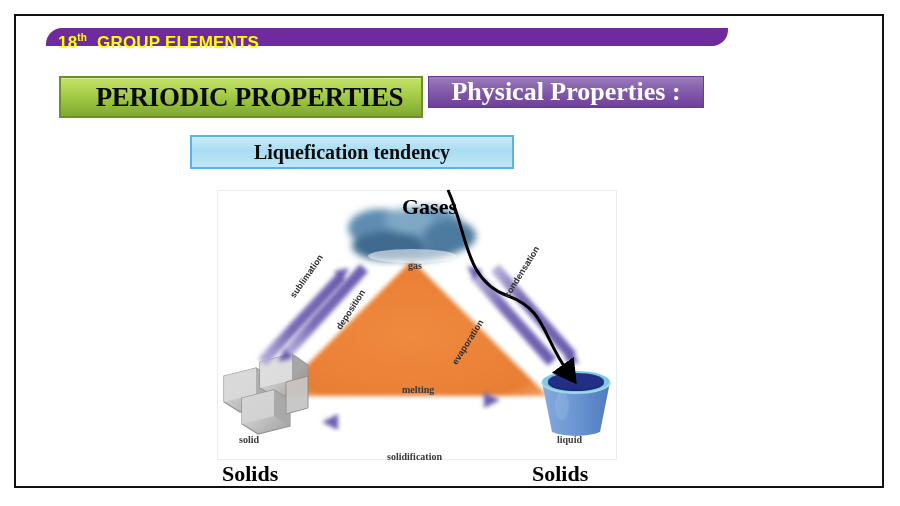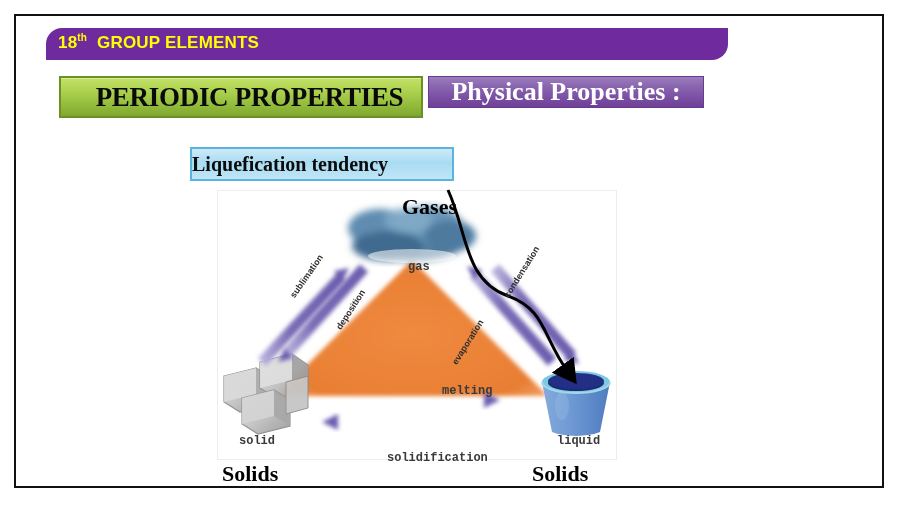--- a/index.html
+++ b/index.html
@@ -12,21 +12,21 @@
     position:absolute;left:0;top:0;width:900px;height:506px;background:#fff;
   }
   
   #frame{
     position:absolute;left:14px;top:14px;width:870px;height:474px;
     border:2px solid #111;
     box-sizing:border-box;background:#fff;
   }
   
   #banner{
-    position:absolute;left:46px;top:28px;width:682px;height:32px;
+    position:absolute;left:46px;top:28px;width:682px;height:18px;
     background:#6f2a9e;
     border-top-left-radius:16px;border-bottom-right-radius:16px;
   }
   #banner-text{
     position:absolute;left:12px;top:4px;
     color:#ffff00;
     font-family:"Liberation Sans", sans-serif;
     font-weight:bold;font-size:17px;letter-spacing:.2px;
     white-space:nowrap;
   }
@@ -52,25 +52,25 @@
     border:1px solid #6a3a92;
     box-sizing:border-box;
     display:flex;align-items:center;justify-content:center;
   }
   #phys-text{
     color:#ffffff;font-weight:bold;font-size:26px;
     font-family:"Liberation Serif", serif;white-space:nowrap;
   }
   
   #liq-box{
-    position:absolute;left:190px;top:147px;width:264px;height:34px;
+    position:absolute;left:190px;top:135px;width:324px;height:34px;
     background:linear-gradient(180deg,#cdeaf8 0%,#a9dcf2 45%,#bfe6f7 100%);
     border:2px solid #5ab4de;
     box-sizing:border-box;
-    display:flex;align-items:center;
+    display:flex;align-items:center;justify-content:center;
   }
   #liq-text{
     color:#0b0b0b;font-weight:bold;font-size:20px;
     font-family:"Liberation Serif", serif;white-space:nowrap;
   }
   
   #diagram{
     position:absolute;left:212px;top:176px;width:440px;height:294px;
   }
   #diagram-frame{
@@ -78,27 +78,27 @@
     border:1px solid #ededed;box-sizing:border-box;
   }
   .big-label{
     position:absolute;font-family:"Liberation Serif", serif;
     font-weight:bold;font-size:22px;color:#000;white-space:nowrap;margin-top:20px;
   }
   #label-gases{left:190px;top:-2px;}
   #label-solids{left:10px;top:265px;}
   #label-liquids{left:320px;top:265px;}
   .small-label{
-    position:absolute;font-family:Liberation Mono, monospace;
-    font-weight:bold;font-size:12px;color:#3a3a3a;white-space:nowrap;
+    position:absolute;font-family:Liberation Serif, serif;
+    font-weight:bold;font-size:10px;color:#3a3a3a;white-space:nowrap;
   }
   #sm-gas{left:196px;top:84px;}
   #sm-solid{left:27px;top:258px;}
   #sm-liquid{left:345px;top:258px;}
-  #sm-melting{left:190px;top:208px;margin-left:40px;}
+  #sm-melting{left:190px;top:208px;}
   #sm-solidification{left:175px;top:255px;margin-top:20px;}
   .diag-label{
     position:absolute;font-family:"Liberation Sans", sans-serif;
     font-weight:bold;font-size:9px;color:#2f2f2f;white-space:nowrap;
     transform-origin:left top;
   }
   #dl-sublimation{left:76px;top:118px;transform:rotate(-55deg);}
   #dl-deposition{left:122px;top:150px;transform:rotate(-57deg);}
   #dl-evaporation{left:238px;top:185px;transform:rotate(-58deg);}
   #dl-condensation{left:290px;top:118px;transform:rotate(-58deg);}

